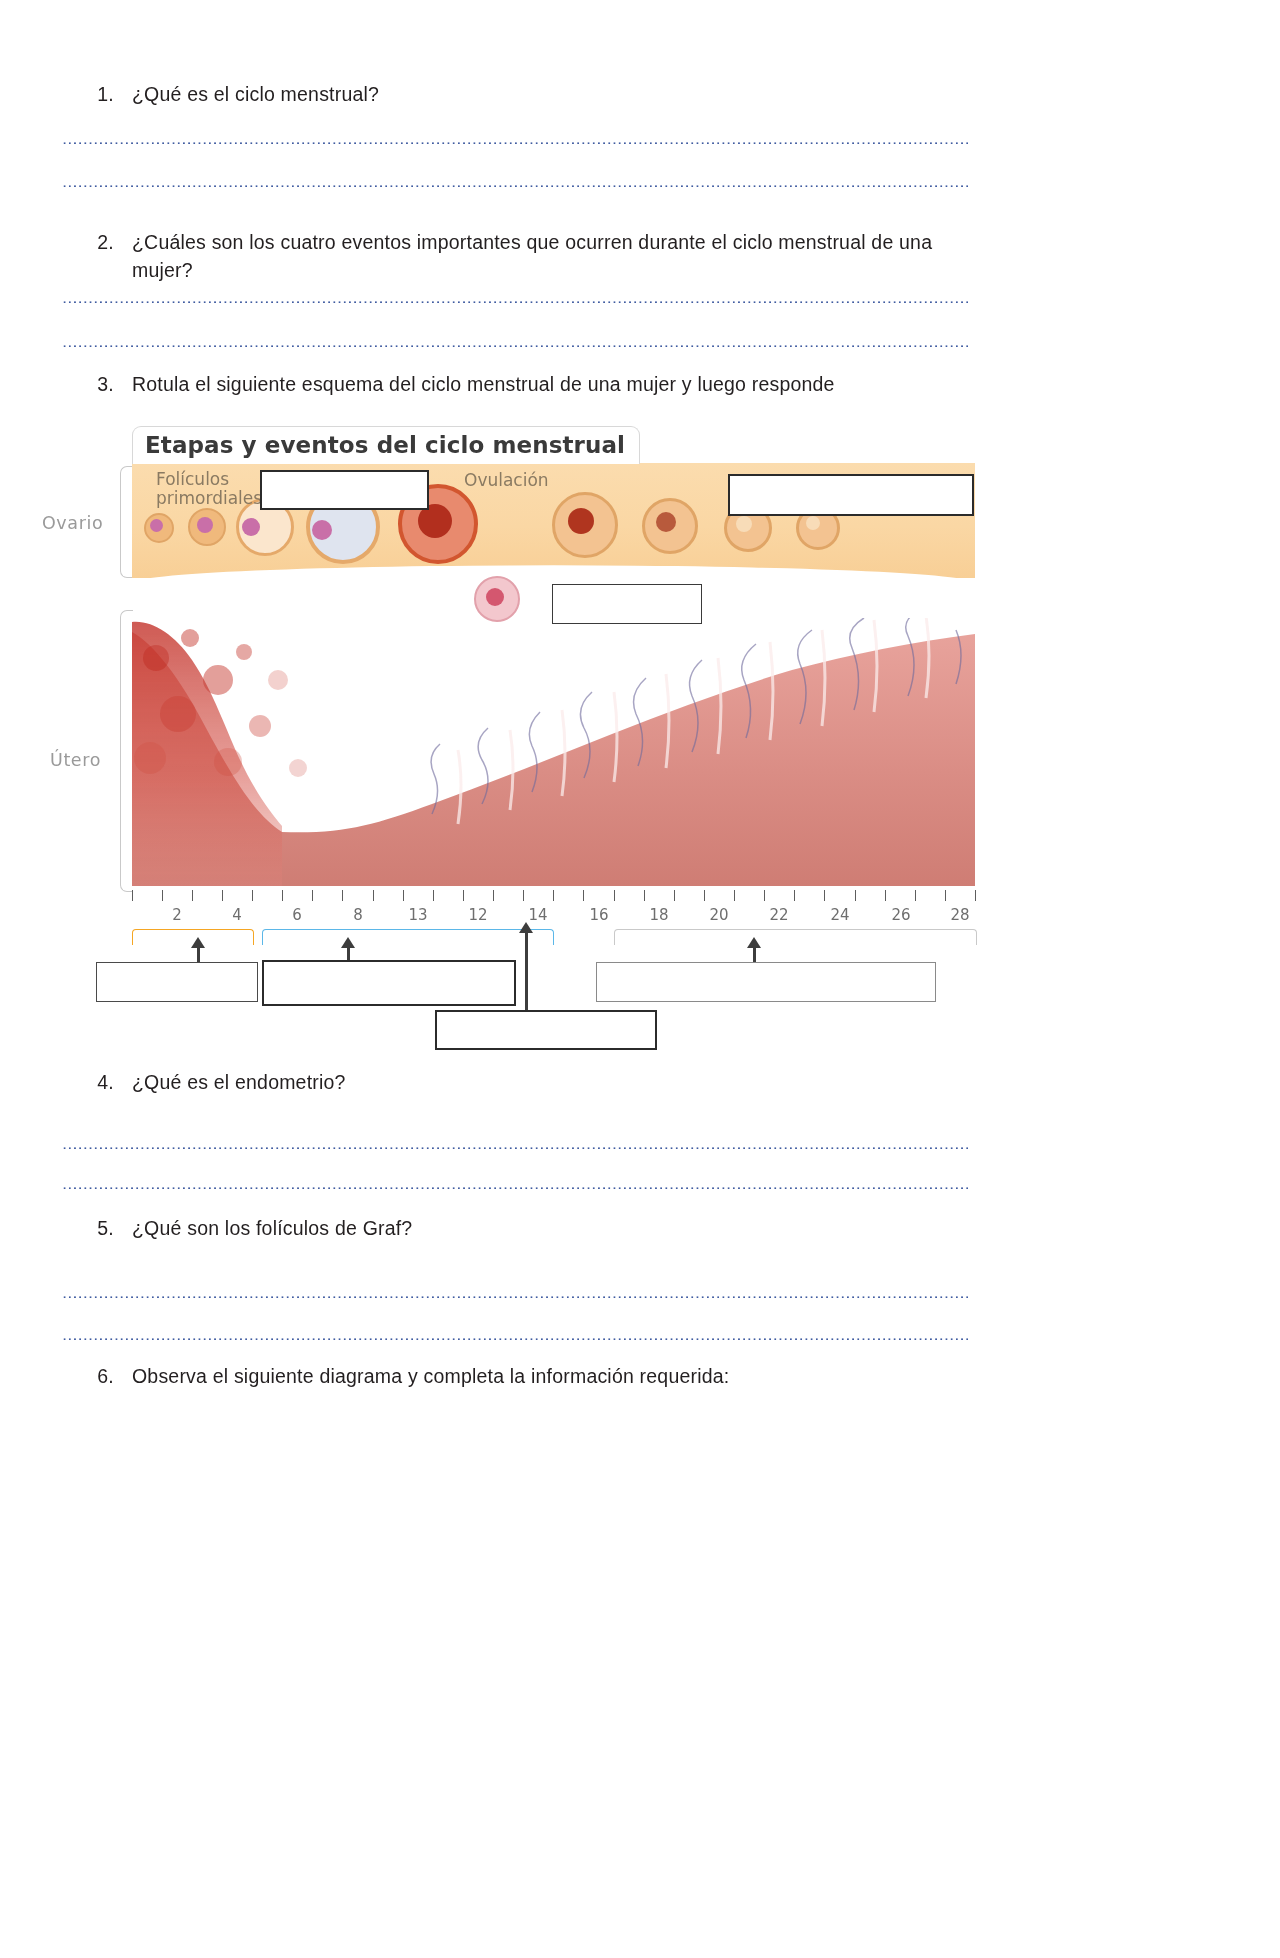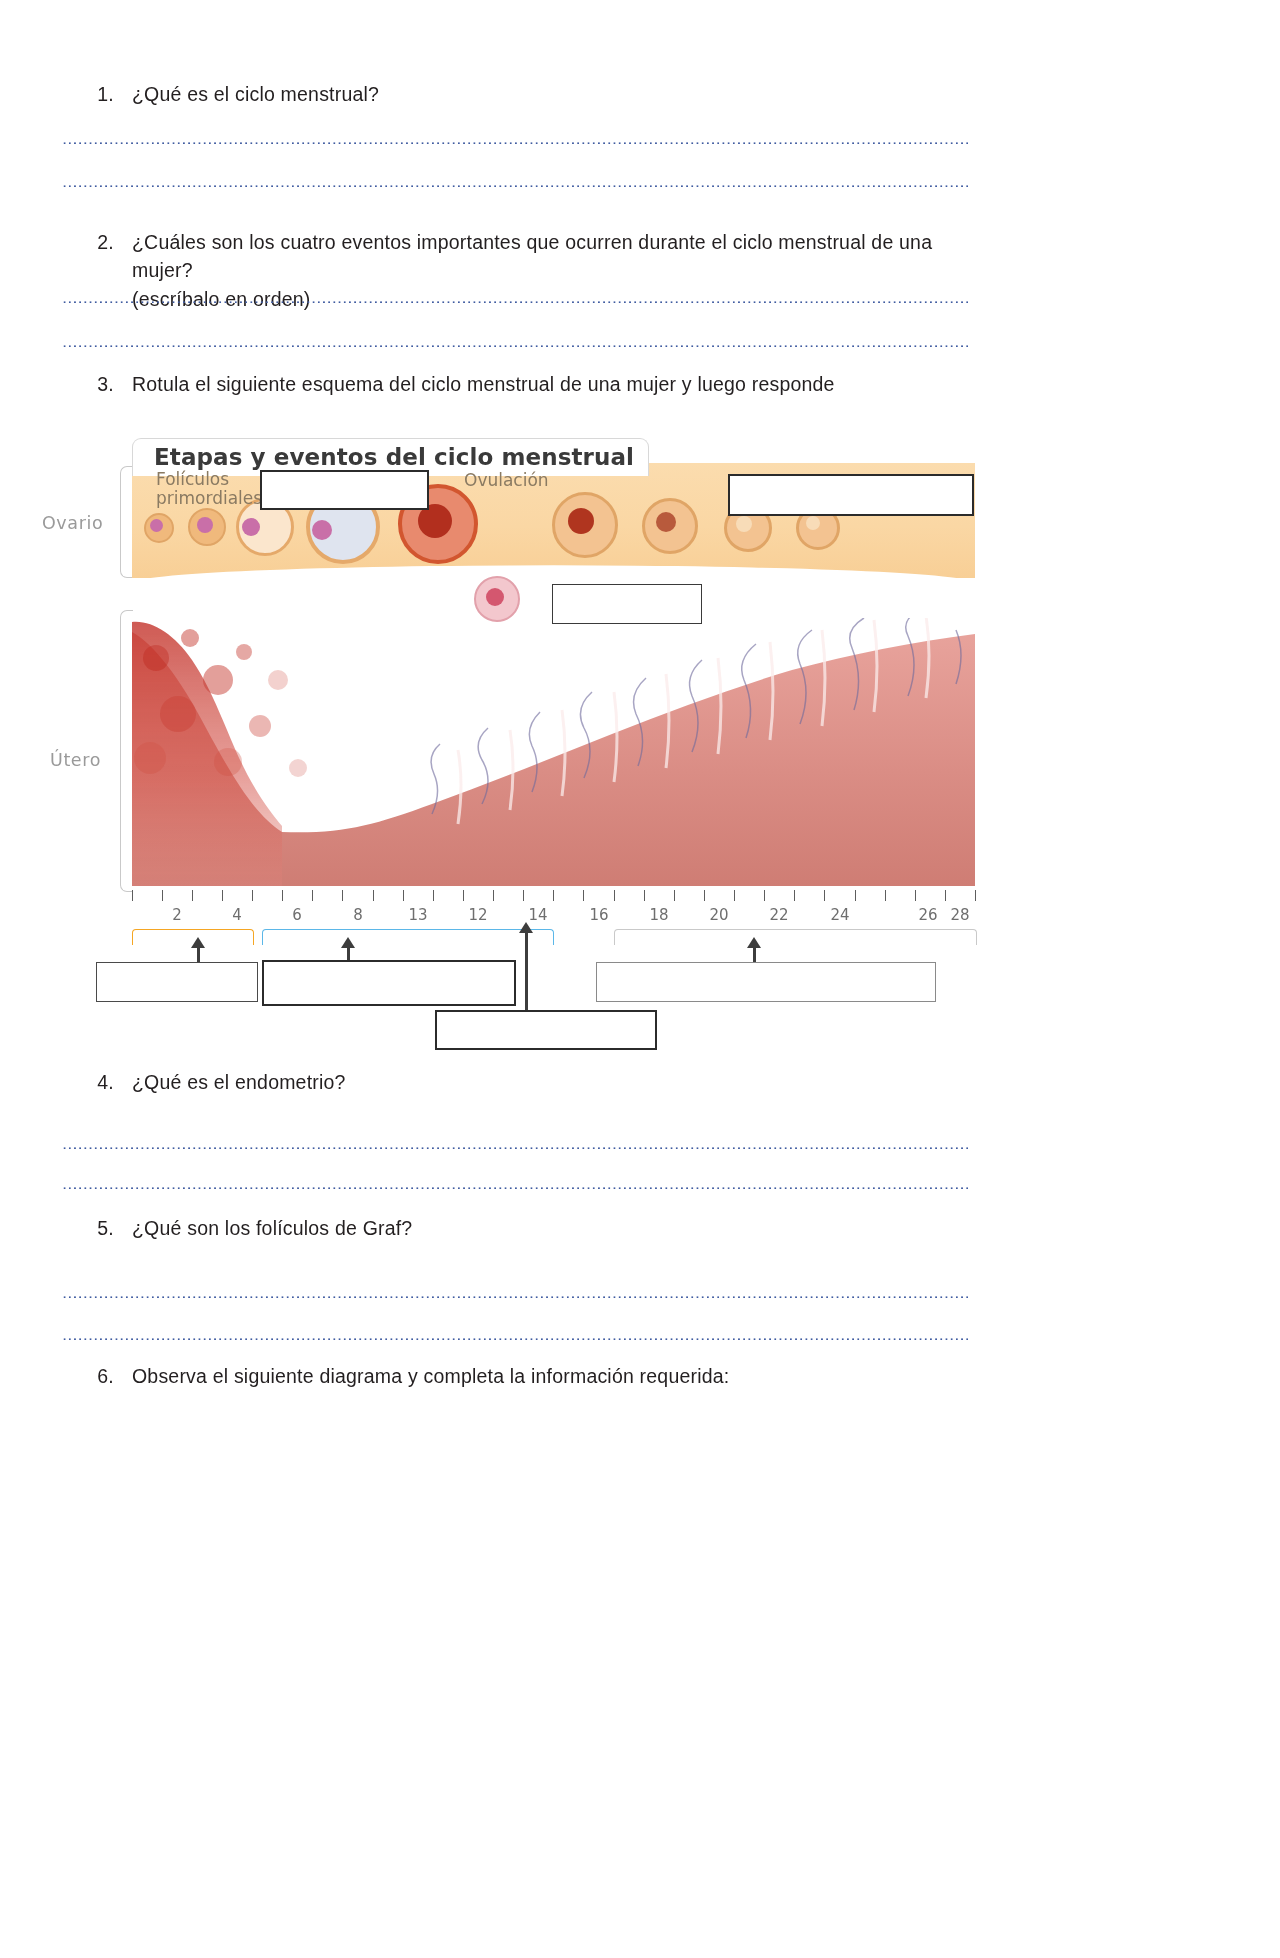--- a/index.html
+++ b/index.html
@@ -20,24 +20,24 @@
         background-size:5.2px 3px;background-repeat:repeat-x;background-position:0 1px;}
 
   
   .diagram{position:absolute;left:40px;top:418px;width:950px;height:630px;}
 
   .brace{position:absolute;border:1.6px solid #c9c9c9;border-right:none;
          border-radius:7px 0 0 7px;}
   .sidelabel{position:absolute;font-size:17.5px;color:#9a9a9a;letter-spacing:.6px;
              font-family:"DejaVu Sans", sans-serif;}
 
-  .titlebox{position:absolute;left:92px;top:8px;padding:5px 14px 6px 21px;
+  .titlebox{position:absolute;left:92px;top:8px;padding:5px 14px 6px 12px;
             background:#fff;border:1.4px solid #d8d8d8;border-bottom:none;
             border-radius:9px 9px 0 0;font-size:23px;font-weight:bold;
-            color:#3a3a3a;font-family:"DejaVu Sans", sans-serif;letter-spacing:.1px;z-index:4;margin-top:12px;}
+            color:#3a3a3a;font-family:"DejaVu Sans", sans-serif;letter-spacing:.1px;z-index:4;}
 
   .ovarystrip{position:absolute;left:92px;top:45px;width:843px;height:115px;
               background:linear-gradient(180deg,#fbdcae 0%,#fad7a4 55%,#f8cf96 100%);
               overflow:hidden;}
   .ovarywave{position:absolute;left:0;bottom:-6px;width:100%;height:34px;background:#fff;
              border-radius:52% 52% 0 0 / 100% 100% 0 0;transform:scaleY(.55);
              transform-origin:bottom;}
   .lbl-fol{position:absolute;left:116px;top:52px;font-size:17px;color:#8a7a62;
            line-height:1.12;font-family:"DejaVu Sans", sans-serif;z-index:5;}
   .lbl-ovu{position:absolute;left:424px;top:52px;font-size:17px;color:#8a7a62;
@@ -72,21 +72,20 @@
     <span class="num">1.</span>
     <span class="txt">¿Qué es el ciclo menstrual?</span>
   </div>
   <div class="dots" style="top:141px;"></div>
   <div class="dots" style="top:184px;"></div>
 
   <div class="q" style="left:88px;top:228px;width:880px;">
     <span class="num">2.</span>
     <span class="txt">
       <span>¿Cuáles son los cuatro eventos importantes que ocurren durante el ciclo menstrual de una mujer?</span>
-      <span class="sub">(escríbalo en orden)</span>
     </span>
   </div>
   <div class="dots" style="top:300px;"></div>
   <div class="dots" style="top:344px;"></div>
 
   <div class="q" style="left:88px;top:370px;width:880px;">
     <span class="num">3.</span>
     <span class="txt">Rotula el siguiente esquema del ciclo menstrual de una mujer y luego responde</span>
   </div>
 
@@ -243,21 +242,21 @@
       <div class="daynum" style="left:165px;">6</div>
       <div class="daynum" style="left:226px;">8</div>
       <div class="daynum" style="left:286px;">13</div>
       <div class="daynum" style="left:346px;">12</div>
       <div class="daynum" style="left:406px;">14</div>
       <div class="daynum" style="left:467px;">16</div>
       <div class="daynum" style="left:527px;">18</div>
       <div class="daynum" style="left:587px;text-align:center;">20</div>
       <div class="daynum" style="left:647px;">22</div>
       <div class="daynum" style="left:708px;">24</div>
-      <div class="daynum" style="left:796px;">26</div>
+      <div class="daynum" style="left:769px;">26</div>
       <div class="daynum" style="left:828px;">28</div>
     </div>
 
     <div class="phasebar" style="left:92px;top:511px;width:120px;border-color:#f5a623;"></div>
     <div class="phasebar" style="left:222px;top:511px;width:290px;border-color:#5bb7e8;"></div>
     <div class="phasebar" style="left:574px;top:511px;width:361px;border-color:#c9c9c9;"></div>
 
     <div class="arrow" style="left:157px;top:528px;height:38px;"></div>
     <div class="arrow" style="left:307px;top:528px;height:38px;"></div>
     <div class="arrow" style="left:485px;top:513px;height:90px;"></div>

